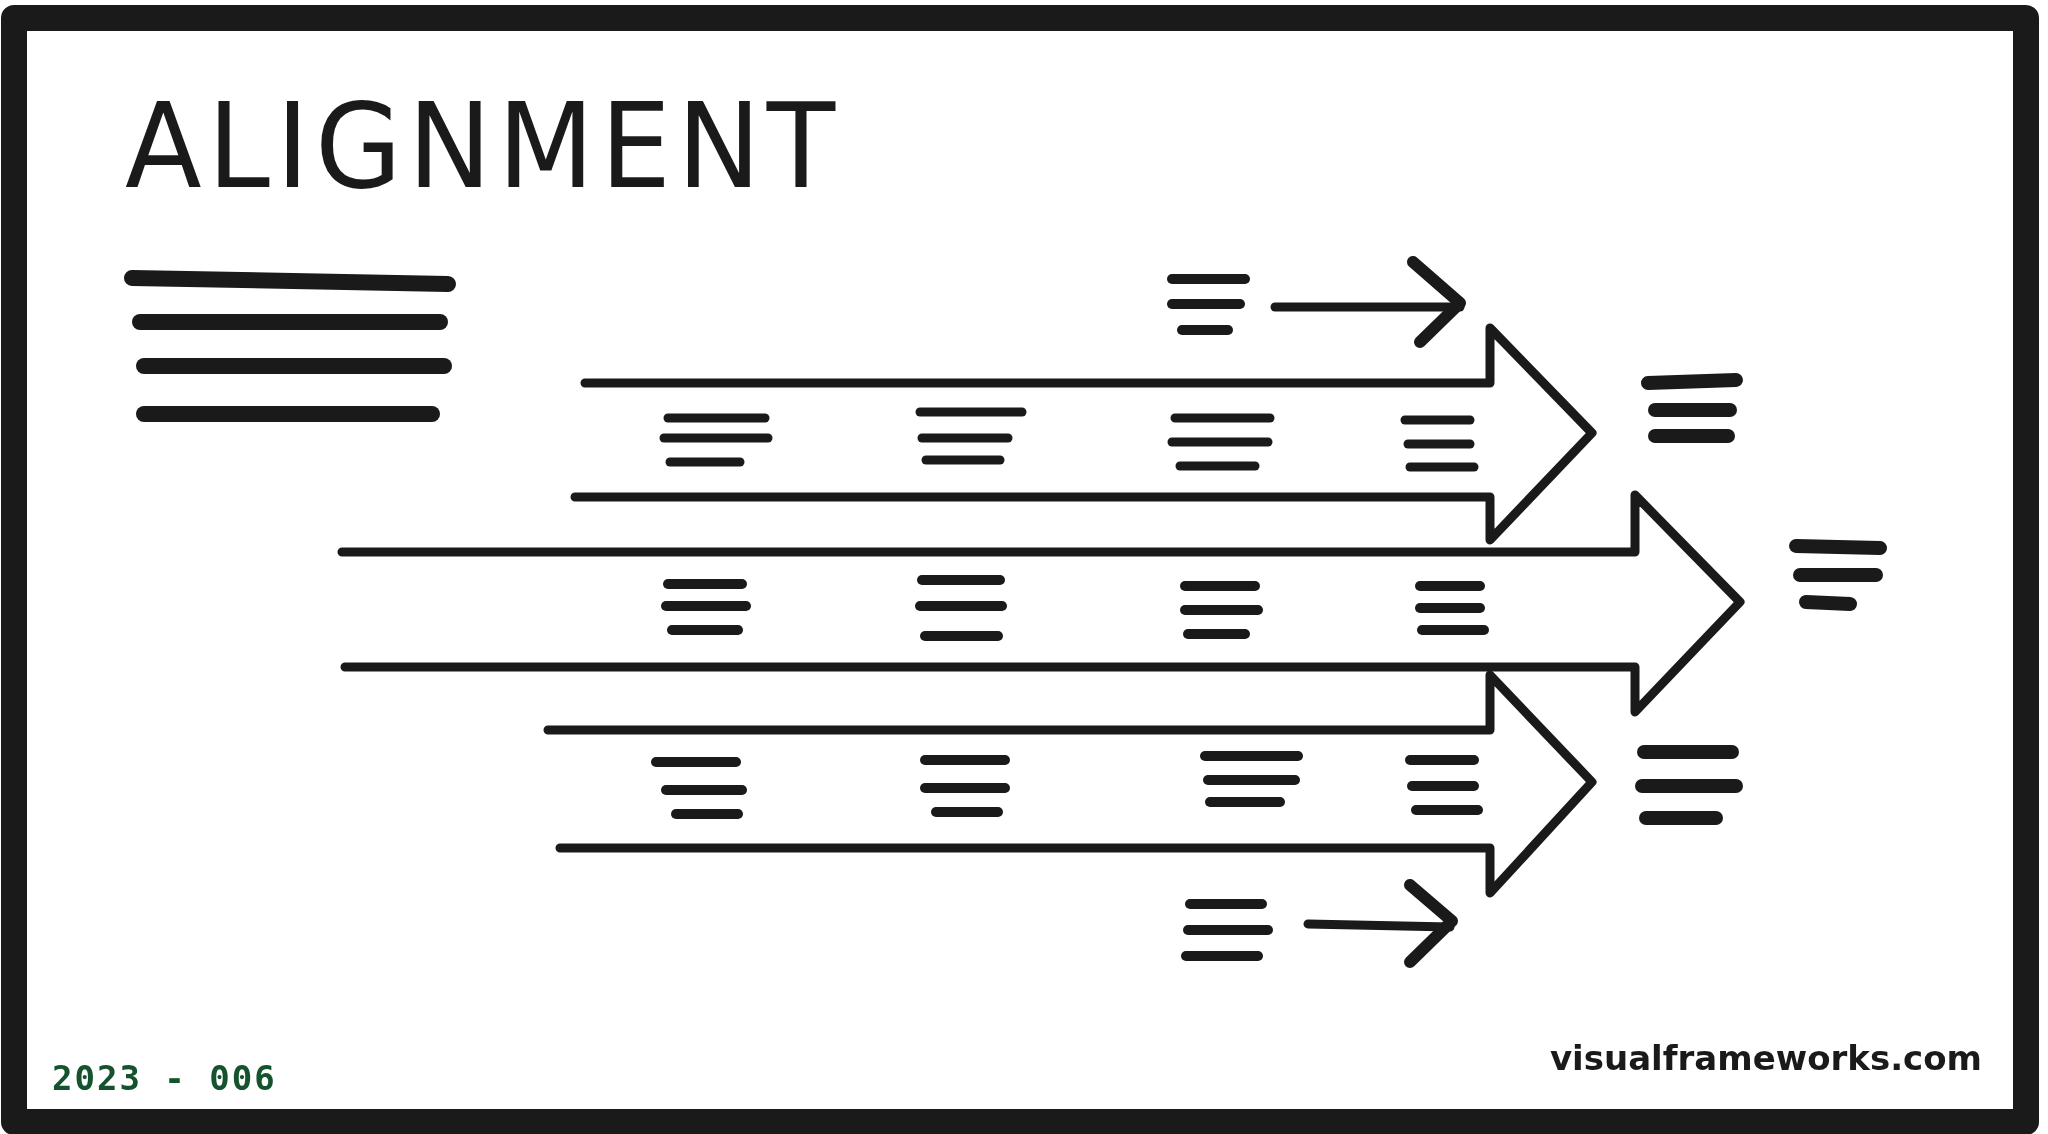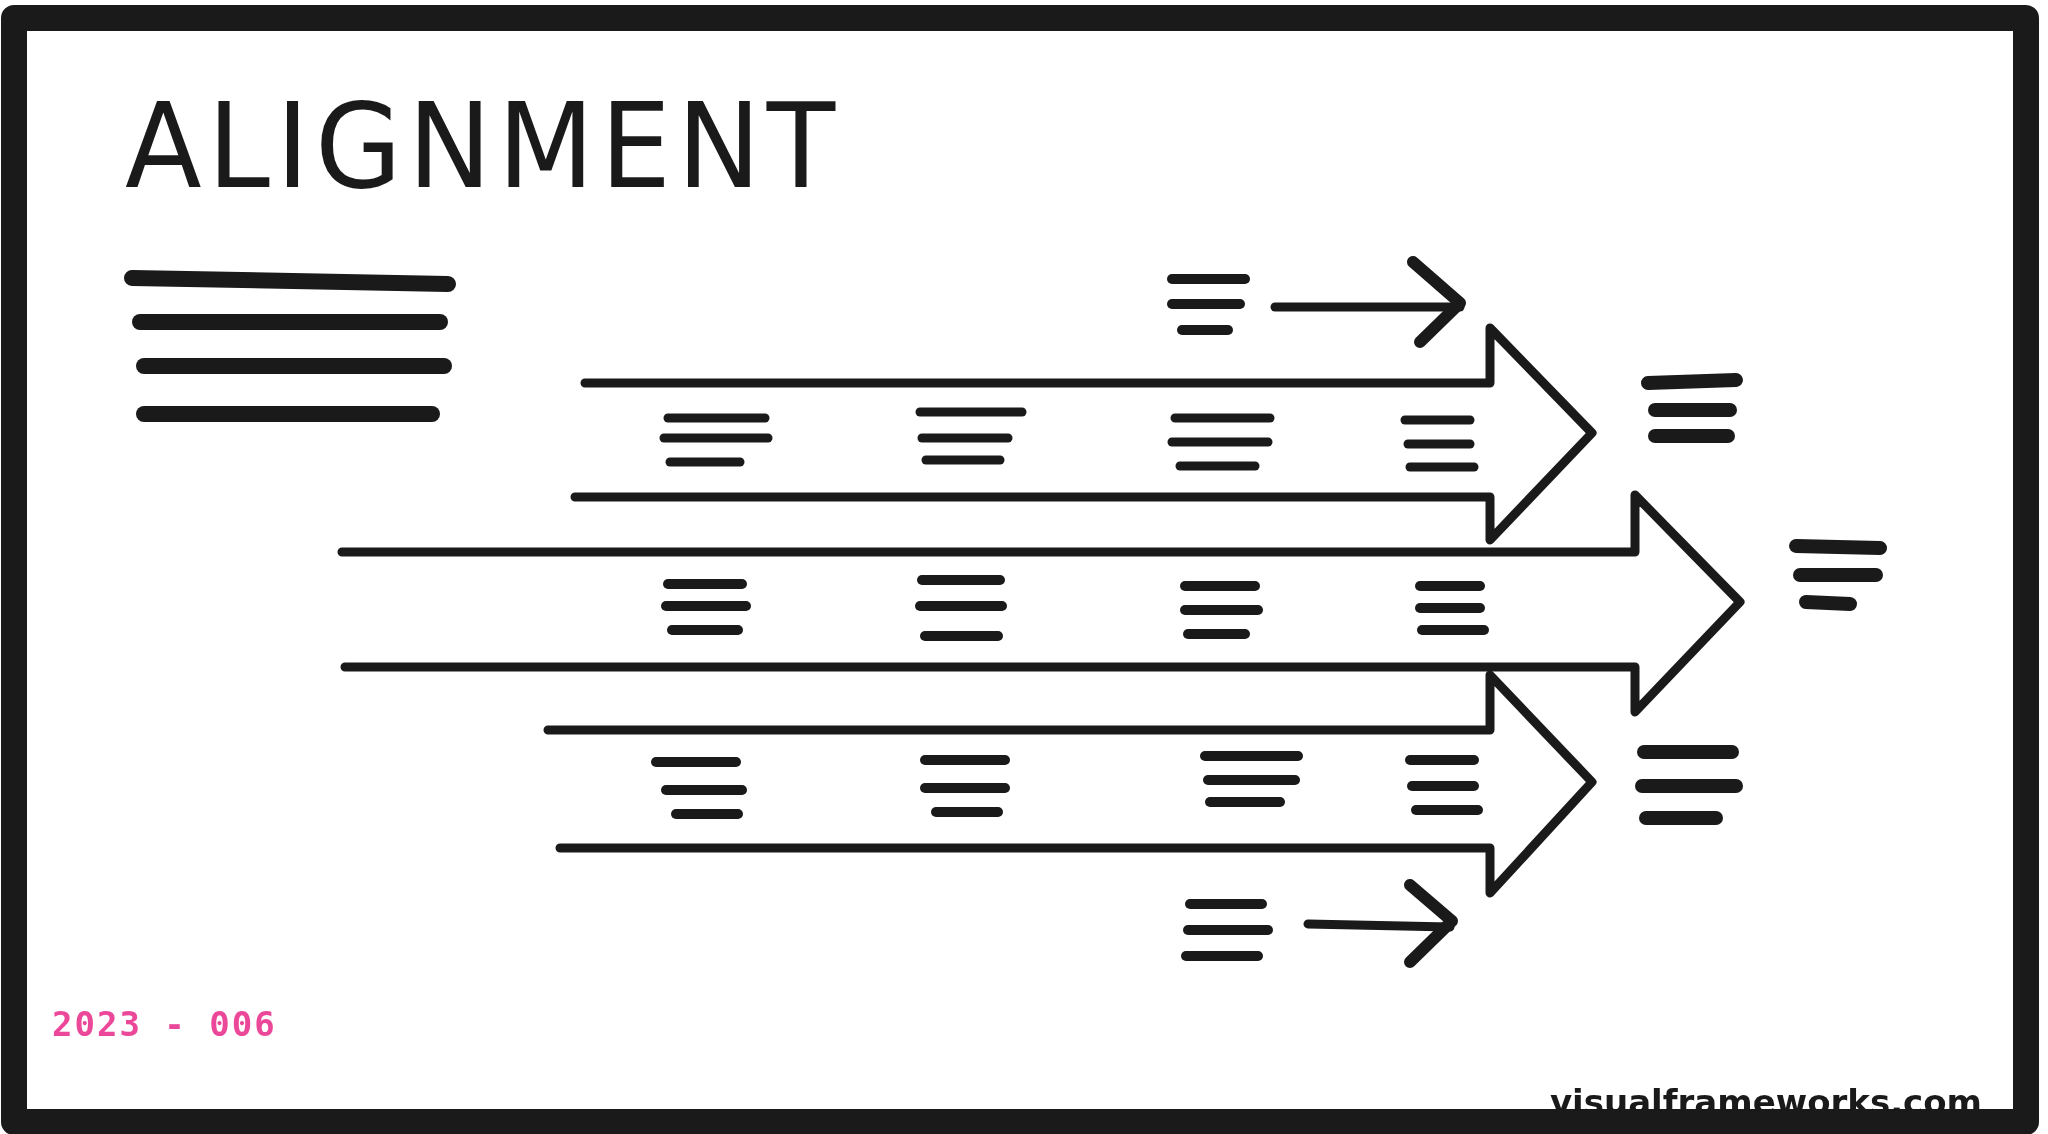--- a/index.html
+++ b/index.html
@@ -1,20 +1,20 @@
 <!DOCTYPE html>
 <html><head>
 <meta charset="utf-8">
 <style>
   html,body{margin:0;padding:0;background:#fff;}
   body{width:2048px;height:1134px;position:relative;overflow:hidden;font-family:"DejaVu Sans",sans-serif;}
   .frame{position:absolute;left:0;top:0;width:2048px;height:1134px;}
   .title{position:absolute;left:125px;top:90px;font-family:"DejaVu Sans",sans-serif;font-size:112px;letter-spacing:6px;color:#1a1a1a;line-height:1;font-weight:normal;transform:scaleY(1.05);}
-  .footer-left{position:absolute;left:52px;top:1004px;font-family:"DejaVu Sans Mono",monospace;font-size:34px;color:#ec4899;letter-spacing:2px;font-weight:bold;text-align:center;}
-  .footer-right{position:absolute;right:66px;top:1038px;font-family:"DejaVu Sans",sans-serif;font-size:34px;color:#1a1a1a;font-weight:bold;margin-top:44px;}
+  .footer-left{position:absolute;left:52px;top:1058px;font-family:"DejaVu Sans Mono",monospace;font-size:34px;color:#14532d;letter-spacing:2px;font-weight:bold;text-align:center;}
+  .footer-right{position:absolute;right:66px;top:1038px;font-family:"DejaVu Sans",sans-serif;font-size:34px;color:#1a1a1a;font-weight:bold;}
   svg{position:absolute;left:0;top:0;}
 </style>
 </head>
 <body>
 
 <svg class="frame" width="2048" height="1134" viewBox="0 0 2048 1134">
   <g fill="none" stroke="#1a1a1a" stroke-linecap="round" stroke-linejoin="round">
 
     <rect x="14" y="18" width="2012" height="1104" stroke-width="26"></rect>
 

